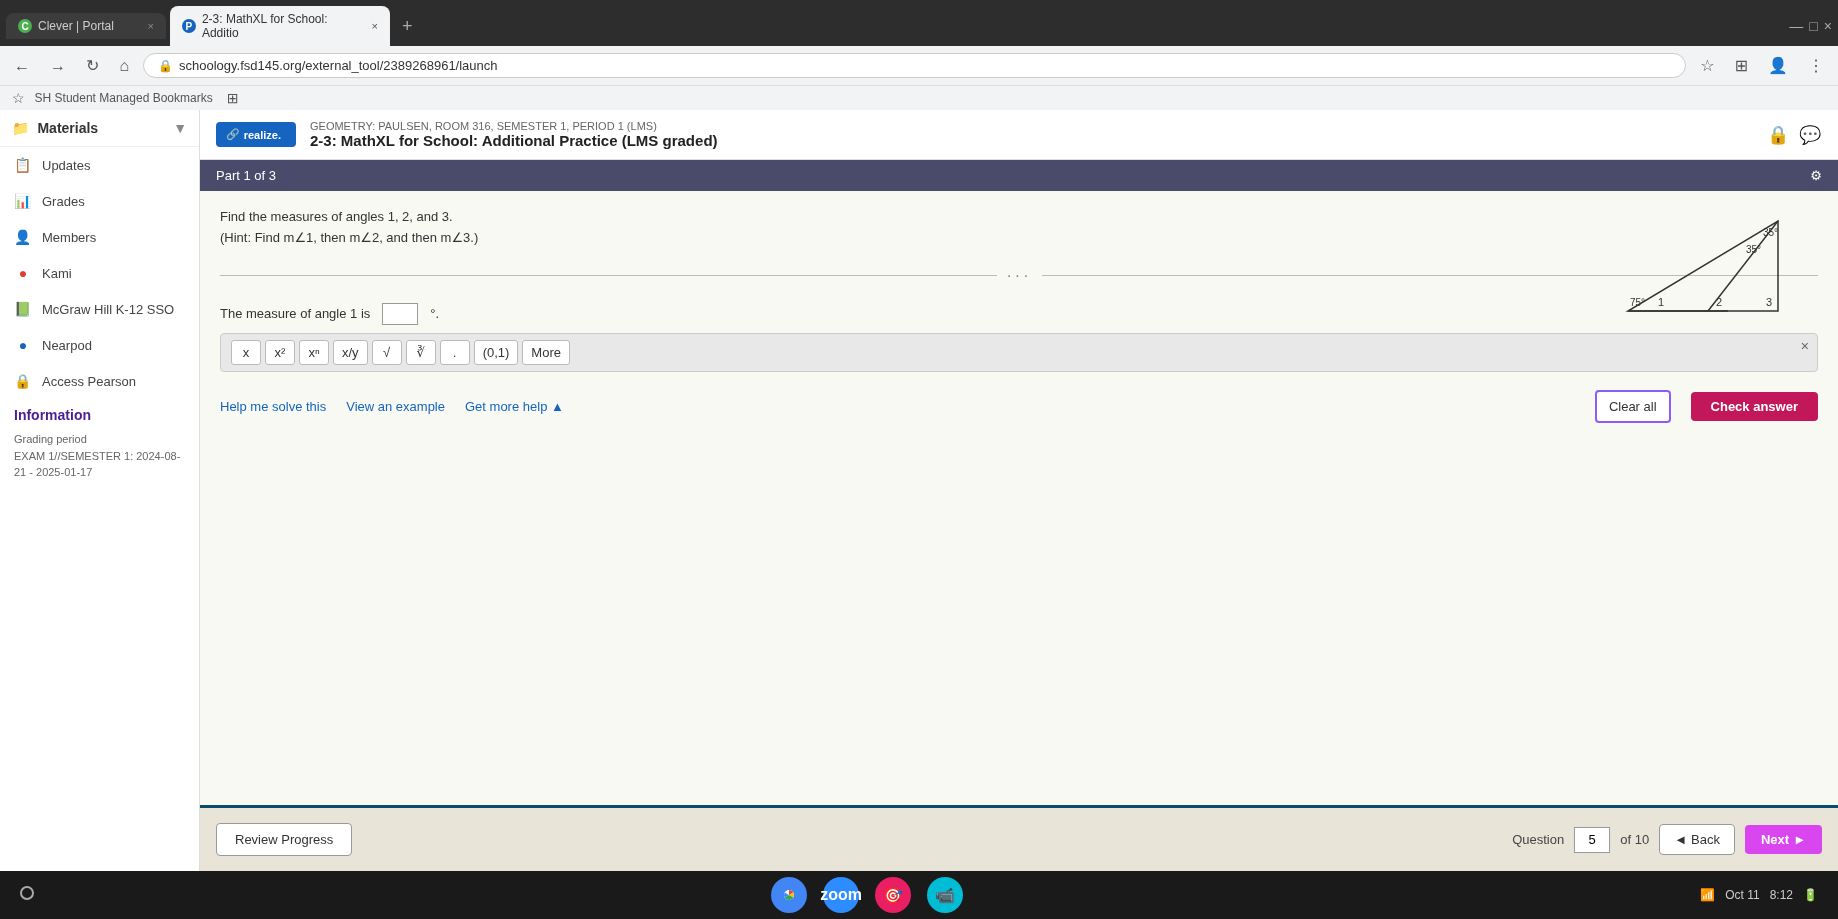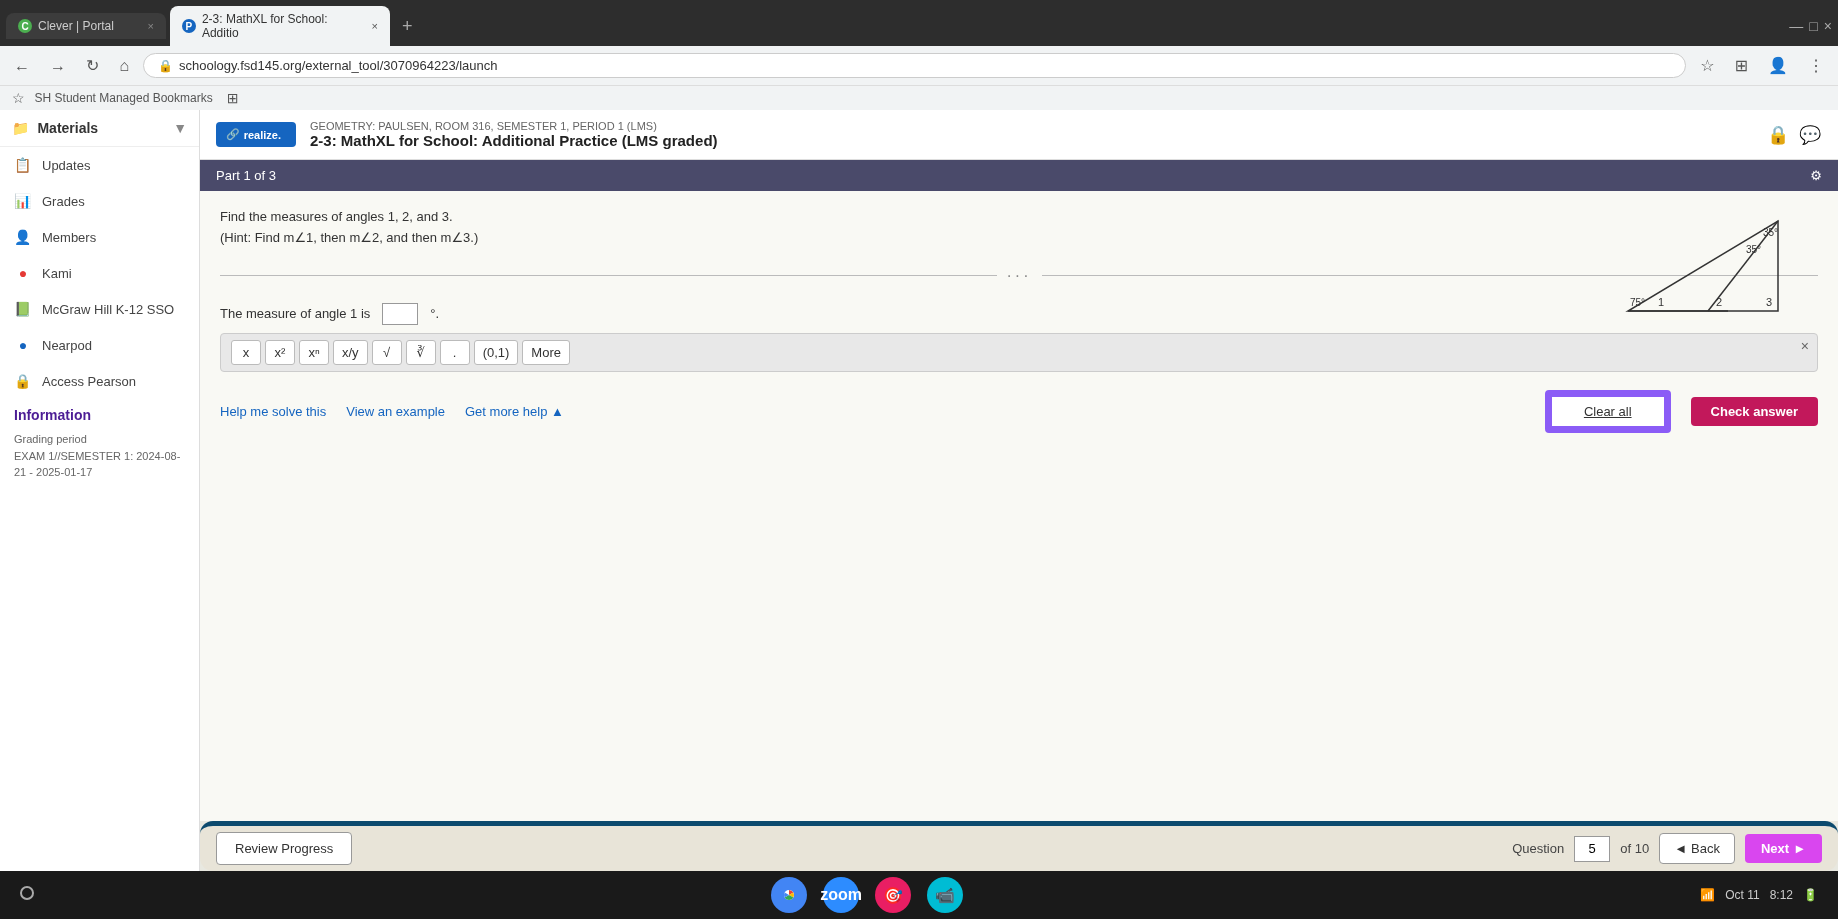--- a/index.html
+++ b/index.html
@@ -334,49 +334,47 @@
     .help-link {
       color: #1565c0;
       font-size: 13px;
       cursor: pointer;
     }
 
     .help-spacer { flex: 1; }
 
     .clear-all-btn {
       background: #fff;
-      border: 7px solid #8b5cf6;
+      border: 2px solid #8b5cf6;
       border-radius: 4px;
-      padding: 7px 32px;
-      font-size: 13px;
-      cursor: pointer;
-      color: #333;
-      text-decoration: underline;
+      padding: 7px 12px;
+      font-size: 13px;
+      cursor: pointer;
+      color: #333;
     }
 
     .check-answer-btn {
       background: #c2185b;
       border: none;
       border-radius: 4px;
       padding: 7px 20px;
       font-size: 13px;
       cursor: pointer;
       color: #fff;
       font-weight: bold;
     }
 
     
     .bottom-nav {
       background: #e8e4d8;
-      border-top: 5px solid #0c4a6e;
-      padding: 6px 16px;
+      border-top: 3px solid #0c4a6e;
+      padding: 15px 16px;
       display: flex;
       align-items: center;
       justify-content: space-between;
-      border-radius: 13px;
     }
 
     .review-progress-btn {
       background: #fff;
       border: 1px solid #999;
       border-radius: 4px;
       padding: 8px 18px;
       font-size: 13px;
       cursor: pointer;
       color: #333;
@@ -505,21 +503,21 @@
     </div>
   </div>
 
   <div class="nav-bar">
     <button class="nav-btn">←</button>
     <button class="nav-btn">→</button>
     <button class="nav-btn">↻</button>
     <button class="nav-btn">⌂</button>
     <div class="address-bar">
       <span style="color:#555; font-size:12px;">🔒</span>
-      <span>schoology.fsd145.org/external_tool/3070964223/launch</span>
+      <span>schoology.fsd145.org/external_tool/2389268961/launch</span>
     </div>
     <button class="nav-btn">☆</button>
     <button class="nav-btn">⊞</button>
     <button class="nav-btn">👤</button>
     <button class="nav-btn">⋮</button>
   </div>
 
   <div class="bookmarks-bar">
     <span style="font-size:14px;">☆</span>
     <span>SH Student Managed Bookmarks</span>

